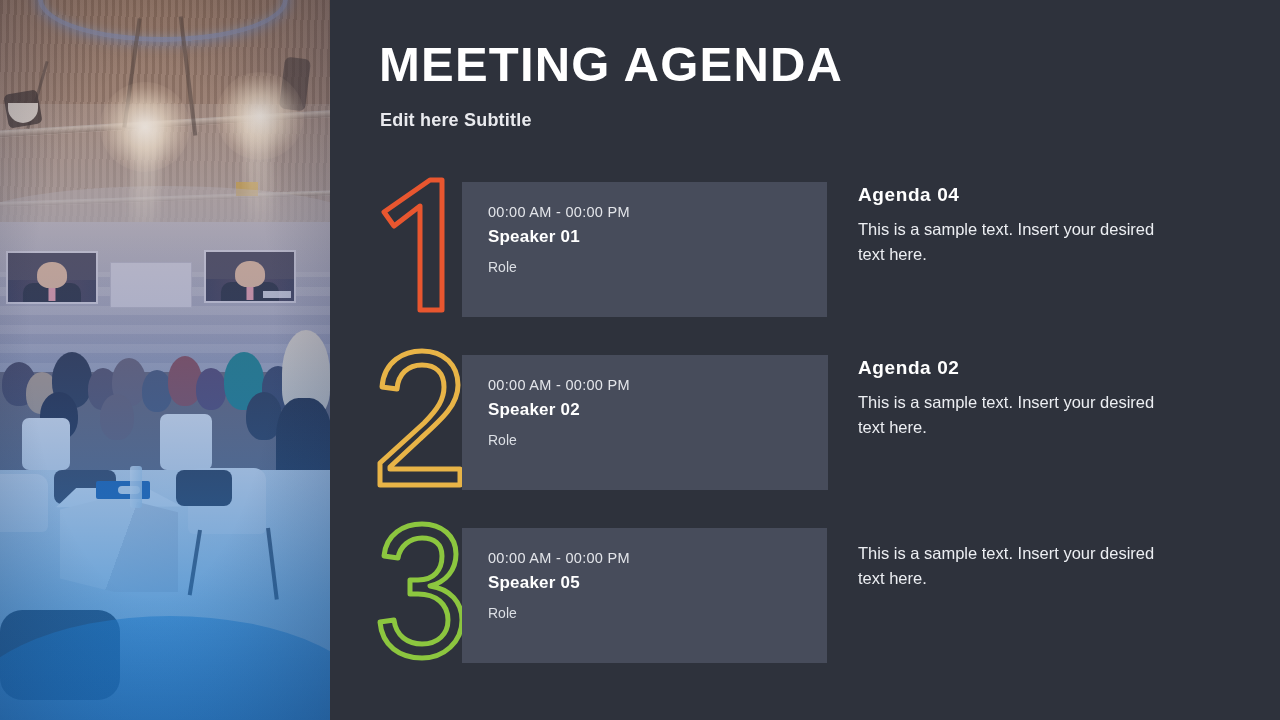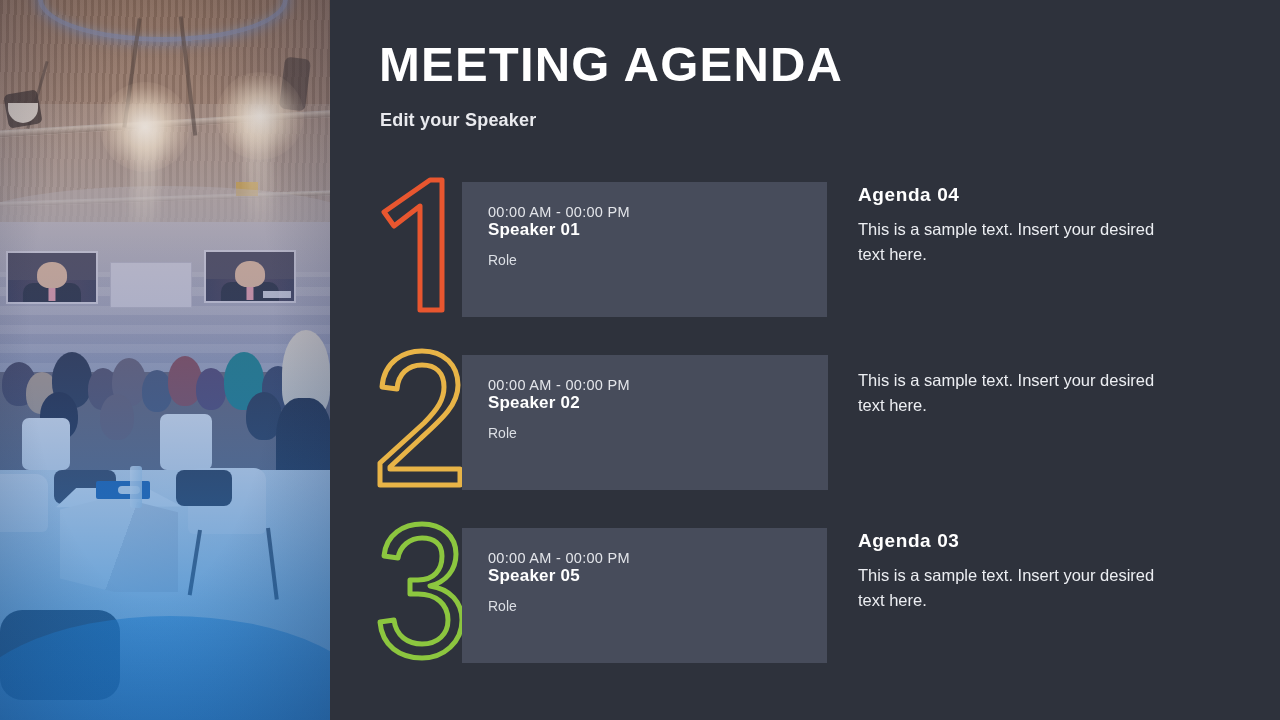--- a/index.html
+++ b/index.html
@@ -125,21 +125,21 @@
   .numeral { position:absolute; left:42px; top:0; width:100px; height:150px; }
   .numeral svg { display:block; width:100px; height:150px; }
 
   .card { position:absolute; top:12px; height:135px; background:#474c5b; }
   .card1 { left:132px; width:365px; }
   .card2 { left:132px; width:366px; }
   .card3 { left:132px; width:365px; }
 
   .card-inner { position:absolute; left:26px; top:22px; }
   .time { font-size:14.5px; color:#e3e5ea; letter-spacing:.3px; }
-  .speaker { font-size:17px; font-weight:bold; color:#ffffff; letter-spacing:.2px; }
+  .speaker { font-size:17px; font-weight:bold; color:#ffffff; margin-top:7px; letter-spacing:.2px; }
   .role { font-size:14px; color:#dcdfe5; margin-top:12px; }
 
   .agenda { position:absolute; left:528px; top:14px; width:300px; }
   .agenda-title { font-size:19px; font-weight:bold; color:#ffffff; letter-spacing:.6px; }
   .agenda-desc { margin-top:11px; font-size:16.5px; line-height:1.52; color:#eceef2; }
 </style>
 </head>
 <body>
 
 <div class="slide">
@@ -218,21 +218,21 @@
       <div class="bottle"></div>
       <div class="photo-sweep"></div>
     </div>
     <div class="ph-layer photo-tint"></div>
     <div class="ph-layer photo-vignette"></div>
   </div>
 
   <div class="content">
 
     <div class="title">MEETING AGENDA</div>
-    <div class="subtitle">Edit your Speaker</div>
+    <div class="subtitle">Edit here Subtitle</div>
 
     <div class="row row1">
       <div class="numeral">
         <svg viewBox="0 0 100 150">
           <path d="M12 42 L58 10 L70 10 L70 140 L48 140 L48 36 L22 56 Z" fill="none" stroke="#e8562f" stroke-width="5" stroke-linejoin="round"></path>
         </svg>
       </div>
       <div class="card card1">
         <div class="card-inner">
           <div class="time">00:00 AM  -  00:00 PM</div>
@@ -253,37 +253,37 @@
         </svg>
       </div>
       <div class="card card2">
         <div class="card-inner">
           <div class="time">00:00 AM  -  00:00 PM</div>
           <div class="speaker">Speaker 02</div>
           <div class="role">Role</div>
         </div>
       </div>
       <div class="agenda">
+        <div class="agenda-title">Agenda 02</div>
         <div class="agenda-desc">This is a sample text. Insert your desired text here.</div>
       </div>
     </div>
 
     <div class="row row3">
       <div class="numeral">
         <svg viewBox="0 0 100 150">
           <path d="M12 40 C14 18 32 8 50 8 C70 8 84 20 84 38 C84 54 74 66 58 70 C78 73 90 86 90 104 C90 126 72 142 50 142 C28 142 10 130 8 106 L22 104 C24 120 36 128 50 128 C66 128 76 118 76 104 C76 88 64 78 46 78 L38 78 L38 64 L46 64 C62 64 70 54 70 40 C70 28 62 22 50 22 C38 22 28 30 26 42 Z" fill="none" stroke="#8cc63f" stroke-width="5" stroke-linejoin="round"></path>
         </svg>
       </div>
       <div class="card card3">
         <div class="card-inner">
           <div class="time">00:00 AM  -  00:00 PM</div>
           <div class="speaker">Speaker 05</div>
           <div class="role">Role</div>
         </div>
       </div>
       <div class="agenda">
-        <div class="agenda-title">Agenda 03</div>
         <div class="agenda-desc">This is a sample text. Insert your desired text here.</div>
       </div>
     </div>
 
   </div>
 </div>
 
 </body></html>

